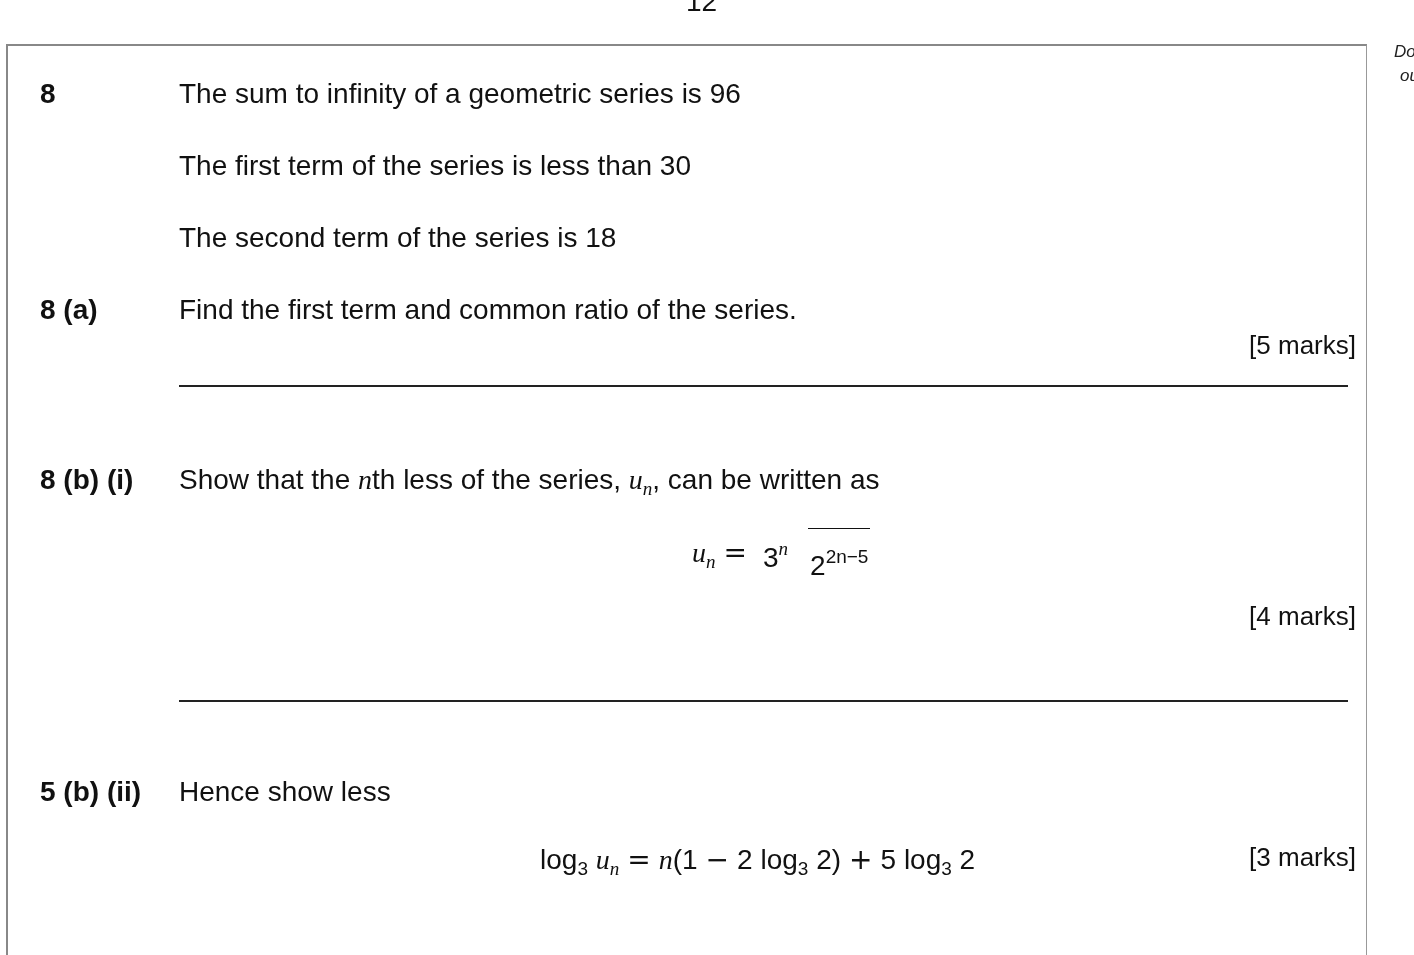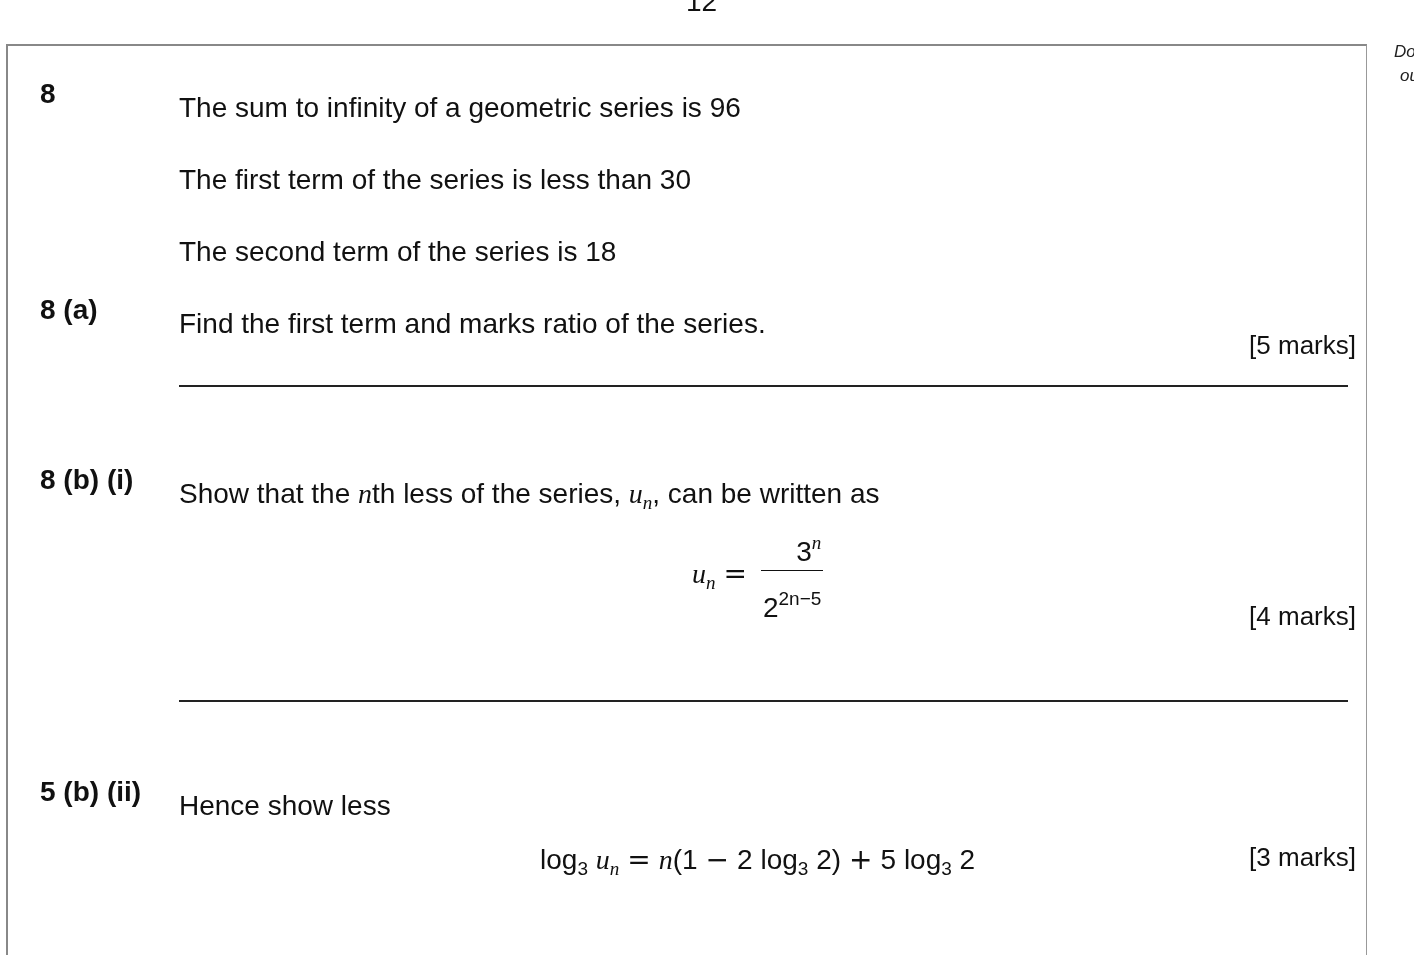--- a/index.html
+++ b/index.html
@@ -3,27 +3,27 @@
 <meta charset="utf-8">
 <style>
   html, body { margin:0; padding:0; background:#ffffff; }
   body { width:1414px; height:955px; position:relative; overflow:hidden;
          font-family:"Liberation Sans", sans-serif; color:#111; }
   .page-num { position:absolute; left:686px; top:-14px; font-size:28px; color:#111; }
   .margin-note { position:absolute; left:1394px; top:40px; font-size:17px; font-style:italic; line-height:24px; color:#222; }
   .box { position:absolute; left:6px; top:44px; width:1361px; height:940px;
          border-top:2px solid #888; border-left:2px solid #888; border-right:1px solid #999; box-sizing:border-box; }
   .qnum { position:absolute; left:40px; font-size:28px; font-weight:bold; }
-  .txt { position:absolute; left:179px; font-size:28px; white-space:nowrap;margin-top:14px; }
+  .txt { position:absolute; left:179px; font-size:28px; white-space:nowrap; }
   .marks { position:absolute; right:58px; font-size:26px; font-weight:normal; white-space:nowrap; }
   .rule { position:absolute; left:179px; width:1169px; border-top:2px solid #222; }
   .m { font-family:"Liberation Serif", serif; font-style:italic; }
   .sub { font-size:19px; vertical-align:-6px; }
   .sup { font-size:19px; vertical-align:12px; }
-  .frac { display:inline-flex; flex-direction:column; align-items:flex-end; vertical-align:middle; margin-left:6px; }
+  .frac { display:inline-flex; flex-direction:row; align-items:center; vertical-align:middle; margin-left:6px;gap:18px; }
   .frac .num { padding:0 2px 3px 2px; line-height:30px; }
   .frac .den { border-top:1.5px solid #111; padding:13px 2px 0 2px; line-height:30px; }
   .eq { position:absolute; font-size:28px; white-space:nowrap; }
   .op { font-family:"DejaVu Sans", sans-serif; margin:0 8px; }
 </style>
 </head>
 <body>
 
 <div class="page-num">12</div>
 <div class="margin-note">
@@ -32,21 +32,21 @@
 </div>
 
 <div class="box"></div>
 
 <div class="qnum" style="top:78px">8</div>
 <div class="txt" style="top:78px">The sum to infinity of a geometric series is 96</div>
 <div class="txt" style="top:150px">The first term of the series is less than 30</div>
 <div class="txt" style="top:222px">The second term of the series is 18</div>
 
 <div class="qnum" style="top:294px">8 (a)</div>
-<div class="txt" style="top:294px">Find the first term and marks ratio of the series.</div>
+<div class="txt" style="top:294px">Find the first term and common ratio of the series.</div>
 <div class="marks" style="top:330px">[5 marks]</div>
 <div class="rule" style="top:385px"></div>
 
 <div class="qnum" style="top:464px">8 (b) (i)</div>
 <div class="txt" style="top:464px">
   <span>Show that the </span><span class="m">n</span><span>th less of the series, </span><span class="m">u</span><span class="m sub">n</span><span>, can be written as</span>
 </div>
 
 <div class="eq" style="left:692px; top:528px">
   <span class="m">u</span><span class="m sub">n</span><span class="op">=</span><span class="frac">

